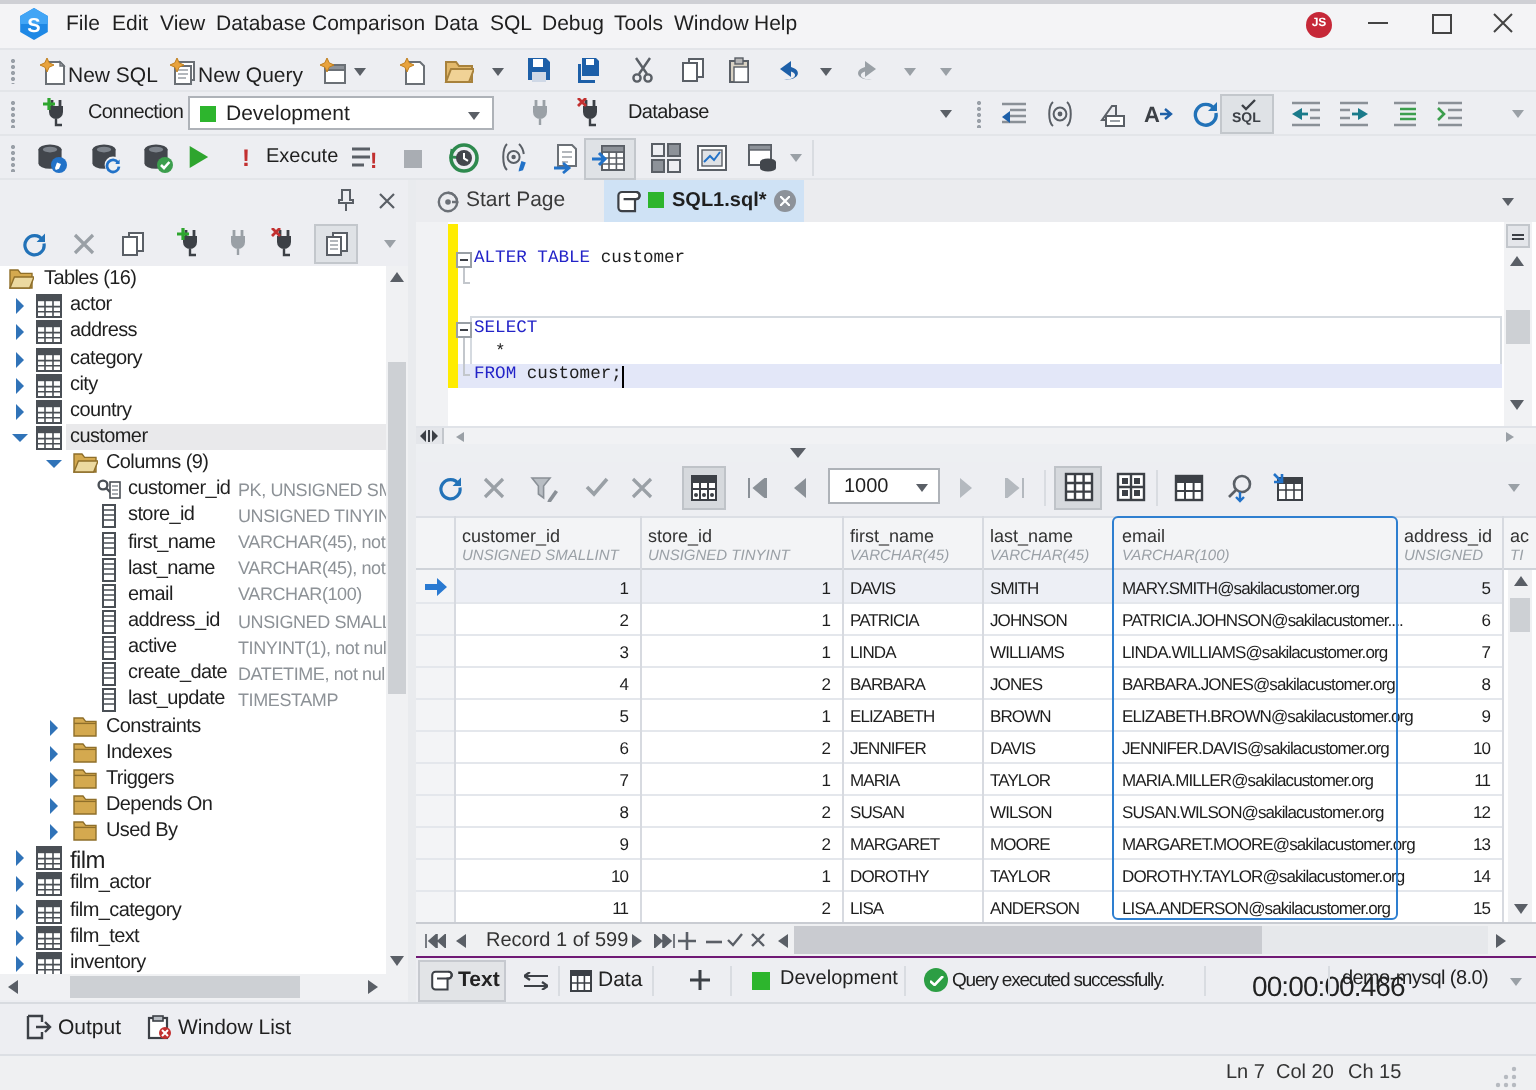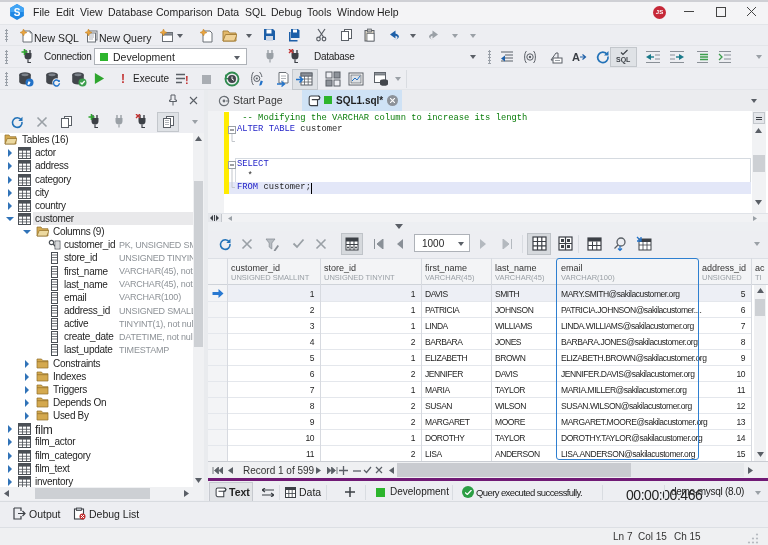--- a/index.html
+++ b/index.html
@@ -12,21 +12,21 @@
 .vdiv{position:absolute;width:1px;background:#d9dce1;}
 .dd{position:absolute;width:0;height:0;border-left:3px solid transparent;border-right:3px solid transparent;border-top:4px solid #5a5f66;}
 .combo{position:absolute;background:#fff;border:1px solid #aeb2b8;box-sizing:border-box;}
 .gsq{position:absolute;width:8px;height:8px;background:#2db52d;}
 .code{position:absolute;left:29px;font-family:"Liberation Mono",monospace;font-size:8.8px;line-height:11.6px;white-space:pre;color:#1e1e1e;}
 .code b{font-weight:bold;color:#000;}
 .cb{color:#2323c8;}
 .cg{color:#0a7d0a;}
 .cr{color:#b05a3c;}
 .gh{position:absolute;font-size:9px;color:#333;white-space:nowrap;}
-.gt{position:absolute;font-size:7.5px;color:#9aa0a6;white-space:nowrap;}
+.gt{position:absolute;font-size:7.5px;color:#9aa0a6;white-space:nowrap;font-style:italic;}
 .gv{position:absolute;font-size:8.5px;letter-spacing:-0.45px;color:#1e1e1e;white-space:nowrap;}
 .gvr{position:absolute;font-size:8.5px;letter-spacing:-0.45px;color:#1e1e1e;white-space:nowrap;transform:translateX(-100%);}
 </style>
 </head>
 <body>
 
 <div class="ab" id="titlebar" style="left:0;top:0;width:768px;height:24px;background:#f4f4f6;">
   <div class="ab" style="left:0;top:0;width:768px;height:2px;background:#cfd0d5;"></div>
   <svg class="ic" style="left:9px;top:4px" width="16" height="16" viewBox="0 0 16 16">
     <path d="M8 0 L14.9 4 V12 L8 16 L1.1 12 V4 Z" fill="#1e88e5"></path>
@@ -570,21 +570,20 @@
     <svg class="ic" style="left:182px;top:8px" width="5" height="5" viewBox="0 0 5 5">
         <path d="M0 0 L5 5 M5 0 L0 5" stroke="#fff" stroke-width="1.1"></path>
       </svg>
     <div class="dd" style="left:543px;top:9px;border-top-color:#5a5f66"></div>
   </div>
   <div class="ab" id="editor" style="left:0;top:21px;width:560px;height:102px;background:#fff;overflow:hidden;">
     <div class="ab" style="left:0;top:0;width:16px;height:102px;background:#f1f2f4;"></div>
     <div class="ab" style="left:16px;top:1px;width:4.5px;height:82px;background:#ffec00;"></div>
     <div class="ab" style="left:27px;top:47px;width:516px;height:36px;border:1px solid #d5dae0;box-sizing:border-box;"></div>
     <div class="ab" style="left:21px;top:71.2px;width:522px;height:11.6px;background:#e3e7f8;"></div>
-    <div class="code" style="top:1.6px"><span class="cg">&nbsp;-- Modifying the VARCHAR column to increase its length</span></div>
     <div class="code" style="top:13.2px"><span class="cb">ALTER TABLE</span> customer</div>
     <div class="code" style="top:48px"><span class="cb">SELECT</span></div>
     <div class="code" style="top:59.6px">&nbsp;&nbsp;*</div>
     <div class="code" style="top:71.2px"><span class="cb">FROM</span> customer;</div>
     <div class="ab" style="left:102.9px;top:71.5px;width:1.2px;height:11px;background:#000;"></div>
     <svg class="ic" style="left:20px;top:15px" width="8" height="17" viewBox="0 0 8 17">
       <rect x=".5" y=".5" width="7" height="7" fill="#fff" stroke="#9aa0a6"></rect>
       <path d="M2 4 h4" stroke="#3c4046"></path>
       <path d="M4 8 V15.5 H7" stroke="#c3c7cc" fill="none"></path>
     </svg>
@@ -843,21 +842,21 @@
       </svg>
     <svg class="ic" style="left:181px;top:5px" width="5" height="7" viewBox="0 0 5 7">
         <path d="M5 0 L0 3.5 L5 7 Z" fill="#5a5f66"></path>
       </svg>
     <div class="ab" style="left:189px;top:1px;width:347px;height:14px;background:#e6e8eb;"></div>
     <div class="ab" style="left:189px;top:1px;width:234px;height:14px;background:#c9cbd0;"></div>
     <svg class="ic" style="left:540px;top:5px" width="5" height="7" viewBox="0 0 5 7">
         <path d="M0 0 L5 3.5 L0 7 Z" fill="#5a5f66"></path>
       </svg>
   </div>
-  <div class="ab" id="btabs" style="left:0;top:388px;width:560px;height:23px;background:#edeef2;border-top:3px solid #701a75;box-sizing:border-box;">
+  <div class="ab" id="btabs" style="left:0;top:388px;width:560px;height:23px;background:#edeef2;border-top:1px solid #701a75;box-sizing:border-box;">
     <div class="ab" style="left:1px;top:1px;width:44px;height:21px;background:#e2e4e7;border:1px solid #c6c9cf;box-sizing:border-box;"></div>
     <svg class="ic" style="left:7px;top:5px" width="12" height="13" viewBox="0 0 13 14">
       <path d="M3.5 2 h6.5 a1.8 1.8 0 0 1 0 3.6 h-.5 v6 h-6.5 a1.8 1.8 0 0 1 -1.8-1.8 v-6 a1.8 1.8 0 0 1 1.8-1.8 z" fill="#fff" stroke="#3c4046" stroke-width="1.1"></path>
       <path d="M10 2 a1.8 1.8 0 0 1 0 3.6 h-6.2" fill="none" stroke="#3c4046" stroke-width="1.1"></path>
     </svg>
     <div class="txt" style="left:21px;top:5px;font-size:10.5px;font-weight:bold;color:#222">Text</div>
     <svg class="ic" style="left:54px;top:7px" width="12" height="9" viewBox="0 0 12 9">
         <path d="M3 0 L0 2 L3 4 M1 2 H12 M9 5 L12 7 L9 9 M0 7 H11" stroke="#3c4046" stroke-width="1.1" fill="none"></path>
       </svg>
     <div class="vdiv" style="left:71px;top:4px;height:15px"></div>
@@ -893,26 +892,26 @@
     <path d="M1 1 H8 V4 M8 9 V12 H1 V1" fill="none" stroke="#3c4046" stroke-width="1.2"></path>
     <path d="M5 6.5 h7 M9.5 4 L12 6.5 L9.5 9" stroke="#3c4046" stroke-width="1.2" fill="none"></path>
   </svg>
   <div class="txt" style="left:29px;top:6px;font-size:10.5px">Output</div>
   <svg class="ic" style="left:73px;top:5px" width="13" height="13" viewBox="0 0 13 13">
     <rect x="1.5" y="2" width="9" height="10" fill="#fff" stroke="#3c4046" stroke-width="1.1"></rect>
     <rect x="3.5" y="1" width="5" height="2.5" fill="#b8bdc3" stroke="#3c4046" stroke-width=".8"></rect>
     <circle cx="9.5" cy="9.5" r="3" fill="#c23030"></circle>
     <path d="M8 8 L11 11 M11 8 L8 11" stroke="#fff" stroke-width="1"></path>
   </svg>
-  <div class="txt" style="left:89px;top:6px;font-size:10.5px">Debug List</div>
+  <div class="txt" style="left:89px;top:6px;font-size:10.5px">Window List</div>
 </div>
 
 <div class="ab" id="statusbar" style="left:0;top:527px;width:768px;height:18px;background:#eff0f2;border-top:1px solid #dcdfe4;box-sizing:border-box;">
   <div class="txt" style="left:613px;top:3px;font-size:10px;color:#333">Ln 7</div>
-  <div class="txt" style="left:638px;top:3px;font-size:10px;color:#333">Col 15</div>
+  <div class="txt" style="left:638px;top:3px;font-size:10px;color:#333">Col 20</div>
   <div class="txt" style="left:674px;top:3px;font-size:10px;color:#333">Ch 15</div>
     <svg class="ic" style="left:747px;top:5px" width="12" height="11" viewBox="0 0 12 11">
       <g fill="#b6bac0">
         <circle cx="10" cy="1.5" r="1.1"></circle>
         <circle cx="10" cy="5.5" r="1.1"></circle>
         <circle cx="10" cy="9.5" r="1.1"></circle>
         <circle cx="6" cy="5.5" r="1.1"></circle>
         <circle cx="6" cy="9.5" r="1.1"></circle>
         <circle cx="2" cy="9.5" r="1.1"></circle>
       </g>

